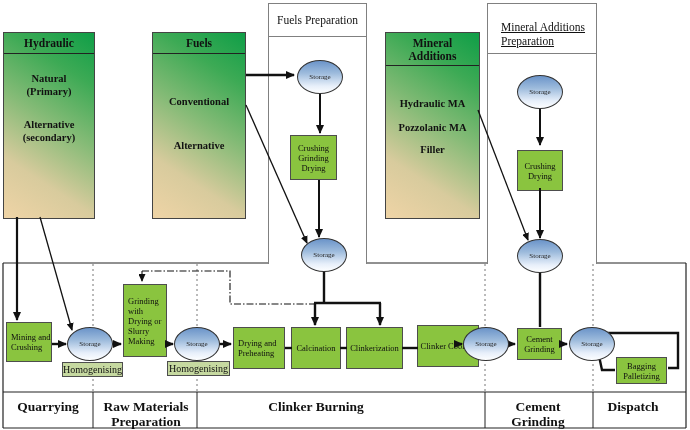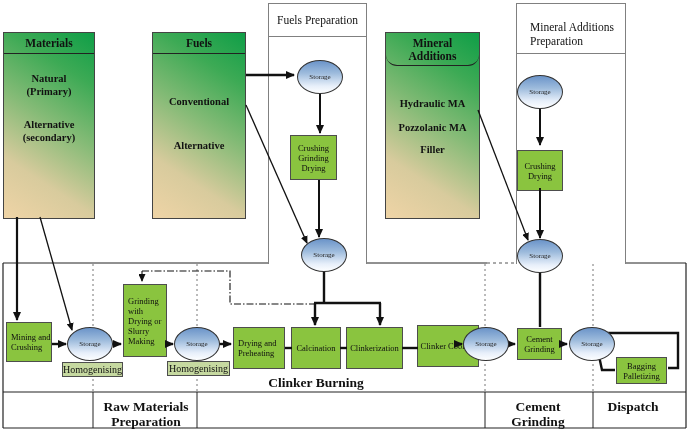--- a/index.html
+++ b/index.html
@@ -57,44 +57,44 @@
     <line x1="485" y1="264" x2="485" y2="392" stroke="#777" stroke-width="1" stroke-dasharray="2 3"></line>
     <line x1="593" y1="264" x2="593" y2="392" stroke="#777" stroke-width="1" stroke-dasharray="2 3"></line>
 
     <line x1="93" y1="392" x2="93" y2="428" stroke="#222" stroke-width="1"></line>
     <line x1="197" y1="392" x2="197" y2="428" stroke="#222" stroke-width="1"></line>
     <line x1="485" y1="392" x2="485" y2="428" stroke="#222" stroke-width="1"></line>
     <line x1="593" y1="392" x2="593" y2="428" stroke="#222" stroke-width="1"></line>
   </svg>
 
   <div class="src" style="left:3px;top:32px;width:90px;height:185px;">
-    <div class="src-hd" style="height:20px;line-height:20px;">Materials</div>
+    <div class="src-hd" style="height:20px;line-height:20px;">Hydraulic</div>
     <div class="src-item" style="top:39px;">Natural (Primary)</div>
     <div class="src-item" style="top:85px;">Alternative (secondary)</div>
   </div>
 
   <div class="src" style="left:152px;top:32px;width:92px;height:185px;">
     <div class="src-hd" style="height:20px;line-height:20px;">Fuels</div>
     <div class="src-item" style="top:62px;width:85px;">Conventional</div>
     <div class="src-item" style="top:106px;width:85px;">Alternative</div>
   </div>
 
   <div class="src" style="left:385px;top:32px;width:93px;height:185px;">
-    <div class="src-hd" style="height:30px;padding-top:2px;line-height:13px;display:flex;align-items:center;justify-content:center;border-radius:11px;">
+    <div class="src-hd" style="height:30px;padding-top:2px;line-height:13px;display:flex;align-items:center;justify-content:center;">
       <span style="width:60px;">Mineral Additions</span>
     </div>
     <div class="src-item" style="top:64px;width:85px;">Hydraulic MA</div>
     <div class="src-item" style="top:88px;width:85px;">Pozzolanic MA</div>
     <div class="src-item" style="top:110px;width:85px;">Filler</div>
   </div>
 
   <div class="prep" style="left:268px;top:3px;width:97px;height:260px;">
     <div class="prep-title" style="height:32px;line-height:32px;text-align:center;">Fuels Preparation</div>
   </div>
-  <div class="prep" style="left:516px;top:3px;width:108px;height:260px;">
+  <div class="prep" style="left:487px;top:3px;width:108px;height:260px;text-decoration:underline;">
     <div class="prep-title" style="height:50px;box-sizing:border-box;padding:17px 4px 0 13px;line-height:13.5px;">Mineral Additions Preparation</div>
   </div>
 
   <svg class="layer z5" width="690" height="430">
     <defs>
       <marker id="ah" markerUnits="userSpaceOnUse" markerWidth="9" markerHeight="8" refX="8" refY="4" orient="auto">
         <path d="M0,0 L9,4 L0,8 Z" fill="#111"></path>
       </marker>
       <marker id="aht" markerUnits="userSpaceOnUse" markerWidth="8" markerHeight="7" refX="7" refY="3.5" orient="auto">
         <path d="M0,0 L8,3.5 L0,7 Z" fill="#111"></path>
@@ -149,18 +149,19 @@
 
   <div class="stor" style="left:297px;top:60px;">Storage</div>
   <div class="stor" style="left:301px;top:238px;">Storage</div>
   <div class="stor" style="left:517px;top:75px;">Storage</div>
   <div class="stor" style="left:517px;top:239px;">Storage</div>
   <div class="stor" style="left:67px;top:327px;">Storage</div>
   <div class="stor" style="left:174px;top:327px;">Storage</div>
   <div class="stor" style="left:463px;top:327px;">Storage</div>
   <div class="stor" style="left:569px;top:327px;">Storage</div>
 
+  <div class="sect" style="left:48px;top:400px;width:90px;">Quarrying</div>
   <div class="sect" style="left:146px;top:400px;width:100px;">Raw Materials Preparation</div>
-  <div class="sect" style="left:316px;top:376px;width:150px;">Clinker Burning</div>
+  <div class="sect" style="left:316px;top:400px;width:150px;">Clinker Burning</div>
   <div class="sect" style="left:538px;top:400px;width:70px;">Cement Grinding</div>
   <div class="sect" style="left:633px;top:400px;width:80px;">Dispatch</div>
 
 </div>
 
 </body></html>

